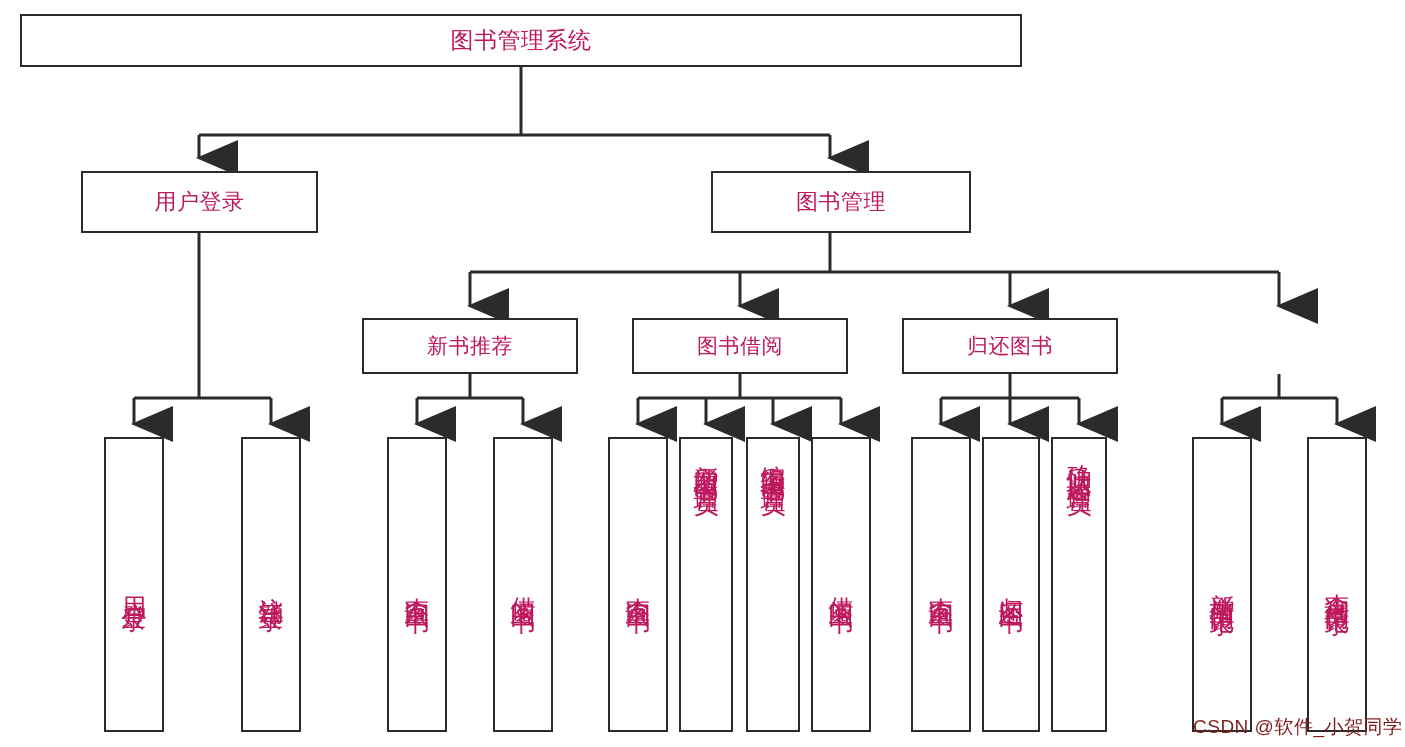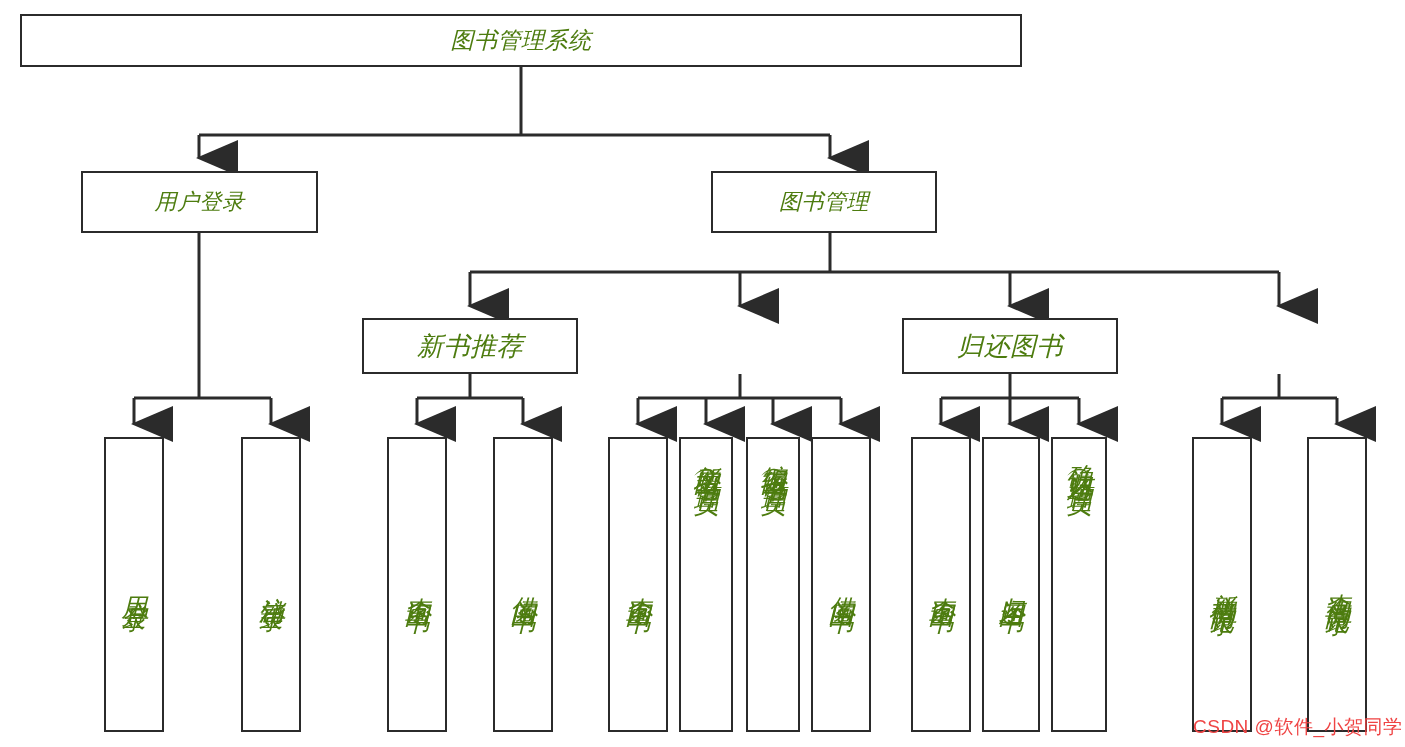--- a/index.html
+++ b/index.html
@@ -26,54 +26,53 @@
     pointer-events: none;
   }
   .node {
     position: absolute;
     box-sizing: border-box;
     border: 2.5px solid #2b2b2b;
     background: #ffffff;
     display: flex;
     align-items: center;
     justify-content: center;
-    color: #4d7c0f;
-    font-style: italic;
+    color: #be185d;
   }
   .node .label {
     display: block;
     line-height: 1.16;
     white-space: pre;
   }
   
   .node.horiz .label {
     writing-mode: horizontal-tb;
     letter-spacing: 0.5px;
   }
   .node.root .label { font-size: 23px; }
   .node.lvl1 .label { font-size: 22px; }
-  .node.lvl2 .label { font-size: 26px; }
+  .node.lvl2 .label { font-size: 21px; }
   
   .node.leaf {
     align-items: flex-start;
     justify-content: center;
   }
   .node.leaf .label {
     writing-mode: vertical-rl;
     text-orientation: upright;
     font-size: 25px;
     letter-spacing: 4px;
     line-height: 1;
   }
   .node.leaf.pad-mid { align-items: center; }
   .node.leaf.pad-top { padding-top: 6px; }
   .watermark {
     position: absolute;
     font-size: 19px;
-    color: #ef4444;
+    color: #7f1d1d;
     white-space: nowrap;
     letter-spacing: 0.5px;
   }
 </style>
 </head>
 <body>
 
 <div id="canvas">
 
   <svg id="wires" viewBox="0 0 1405 747" width="1405" height="747">
@@ -128,28 +127,31 @@
   </svg>
 
   <div class="node horiz root" style="left:20px; top:14px; width:1002px; height:53px;">
     <span class="label">图书管理系统</span>
   </div>
 
   <div class="node horiz lvl1" style="left:81px; top:171px; width:237px; height:62px;">
     <span class="label">用户登录</span>
   </div>
 
-  <div class="node horiz lvl1" style="left:711px; top:171px; width:226px; height:62px;">
+  <div class="node horiz lvl1" style="left:711px; top:171px; width:260px; height:62px;">
     <span class="label">图书管理</span>
   </div>
 
   <div class="node horiz lvl2" style="left:362px; top:318px; width:216px; height:56px;">
     <span class="label">新书推荐</span>
   </div>
 
+  <div class="node horiz lvl2" style="left:632px; top:318px; width:216px; height:56px;">
+    <span class="label">图书借阅</span>
+  </div>
 
   <div class="node horiz lvl2" style="left:902px; top:318px; width:216px; height:56px;">
     <span class="label">归还图书</span>
   </div>
 
 
   <div class="node leaf pad-mid" style="left:104px; top:437px; width:60px; height:295px;">
     <span class="label">用户登录</span>
   </div>
 

